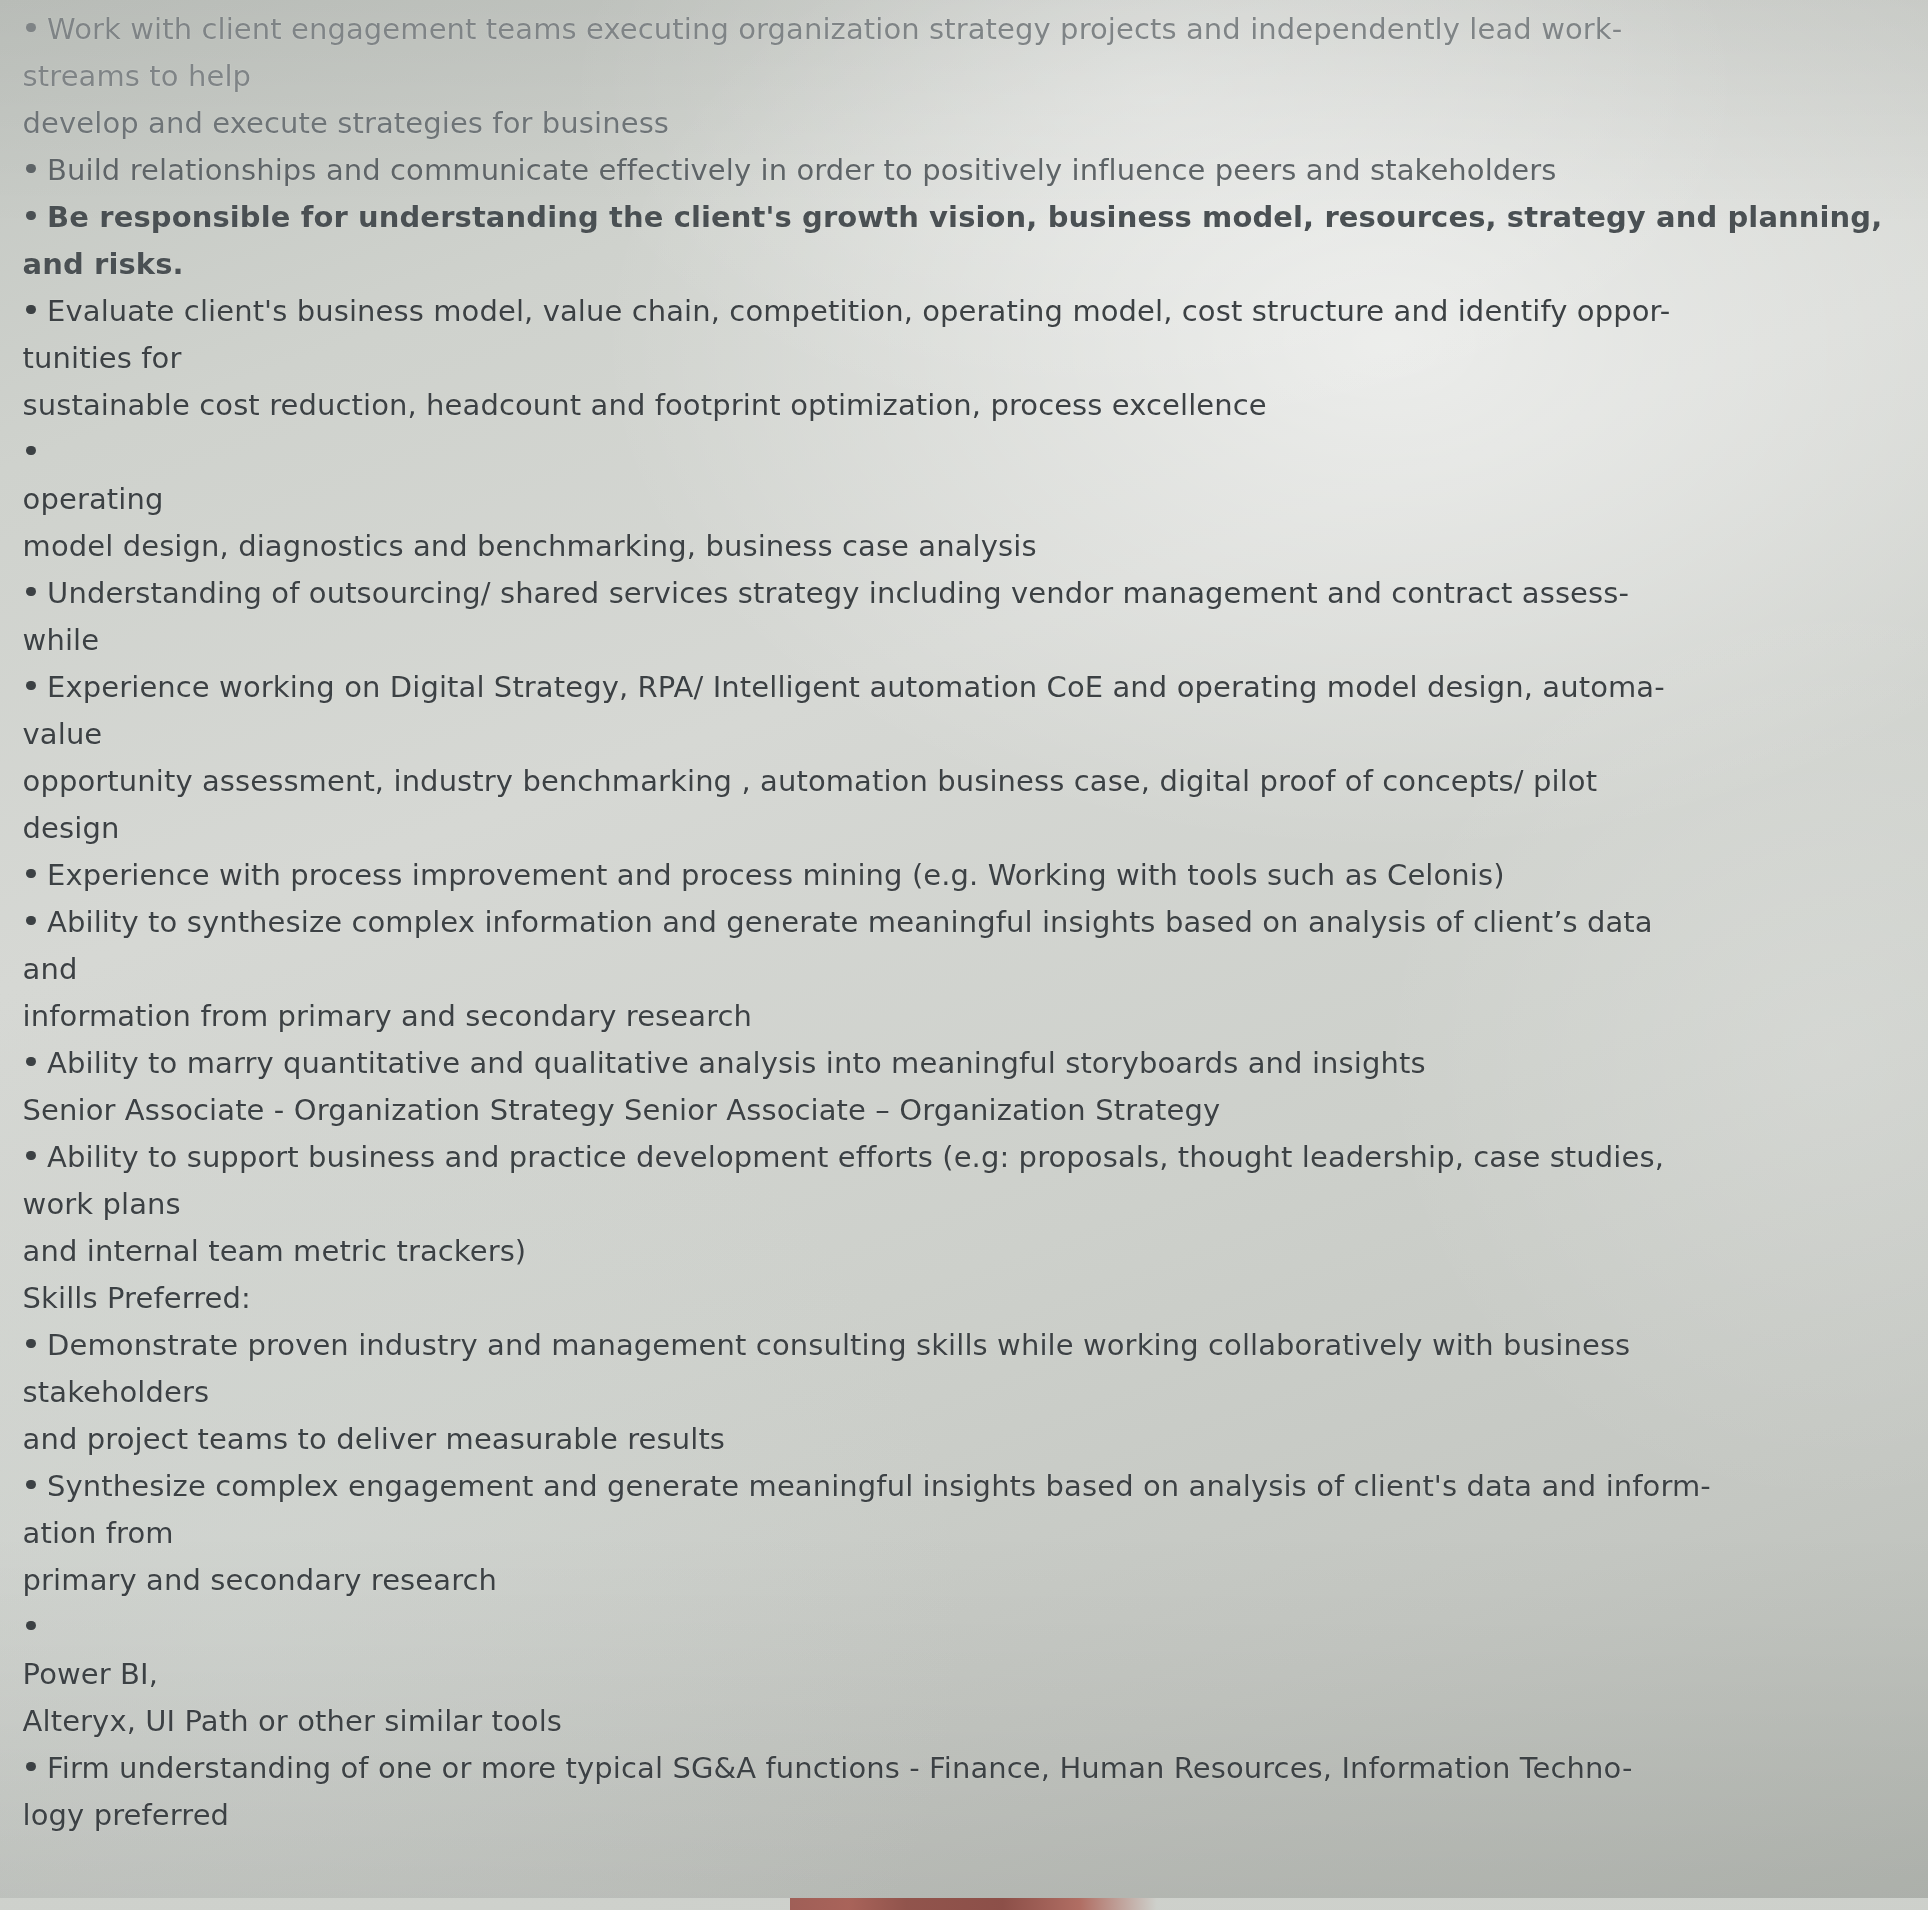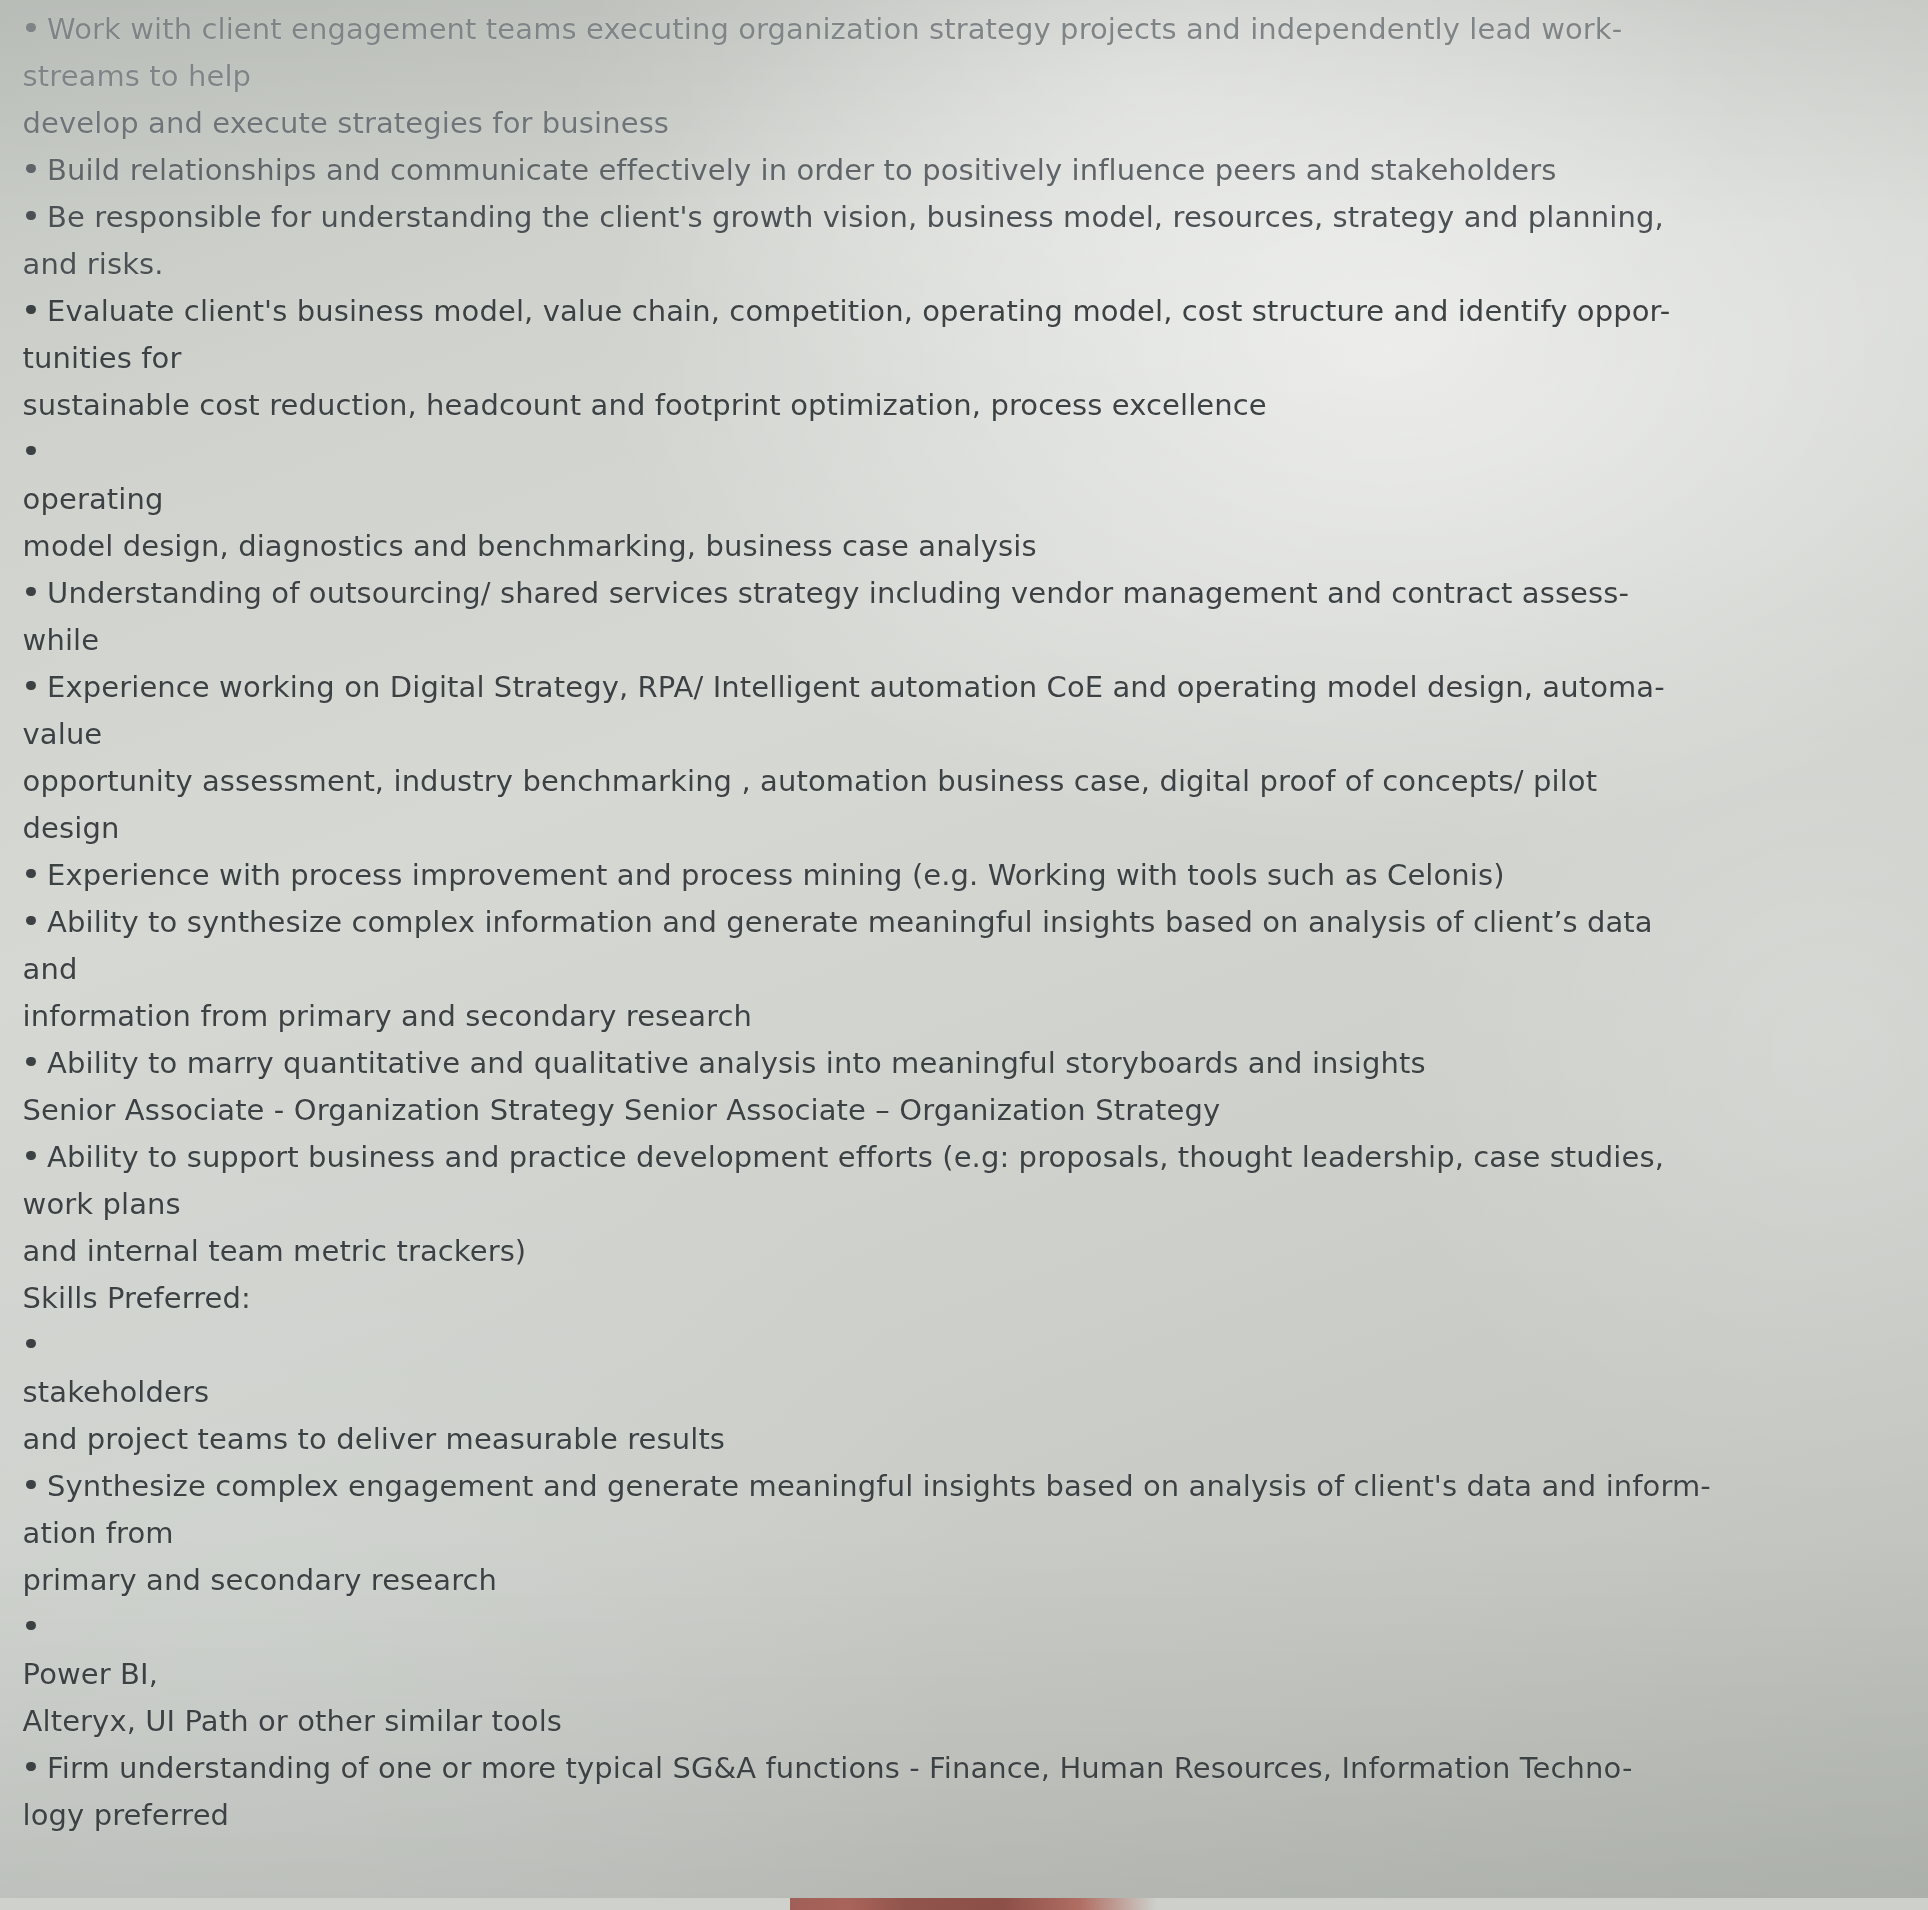--- a/index.html
+++ b/index.html
@@ -50,21 +50,21 @@
     color: #3c4144;
     white-space: pre-wrap;
     letter-spacing: 0.1px;
     text-shadow: 0 0 1.1px rgba(255,255,255,0.55);
   }
 
   
   .line.faded-1 { color: #7f8486; }
   .line.faded-2 { color: #6e7477; }
   .line.faded-3 { color: #5e6467; }
-  .line.dim     { color: #4a5053; }
+  .line.dim     { color: #4a5053; font-weight: bold; }
 
   .bullet-line {
     position: relative;
     padding-left: 0;
   }
   .bullet-line .bdot {
     display: inline-block;
     width: 9.4px;
     height: 9.4px;
     border-radius: 50%;
@@ -116,21 +116,21 @@
       <div class="line bullet-line"><span class="bdot"></span><span>Experience with process improvement and process mining (e.g. Working with tools such as Celonis)</span></div>
       <div class="line bullet-line"><span class="bdot"></span><span>Ability to synthesize complex information and generate meaningful insights based on analysis of client’s data</span></div>
       <div class="line"><span>and</span></div>
       <div class="line"><span>information from primary and secondary research</span></div>
       <div class="line bullet-line"><span class="bdot"></span><span>Ability to marry quantitative and qualitative analysis into meaningful storyboards and insights</span></div>
       <div class="line"><span>Senior Associate - Organization Strategy Senior Associate – Organization Strategy</span></div>
       <div class="line bullet-line"><span class="bdot"></span><span>Ability to support business and practice development efforts (e.g: proposals, thought leadership, case studies,</span></div>
       <div class="line"><span>work plans</span></div>
       <div class="line"><span>and internal team metric trackers)</span></div>
       <div class="line"><span>Skills Preferred:</span></div>
-      <div class="line bullet-line"><span class="bdot"></span></div>
+      <div class="line bullet-line"><span class="bdot"></span><span>Demonstrate proven industry and management consulting skills while working collaboratively with business</span></div>
       <div class="line"><span>stakeholders</span></div>
       <div class="line"><span>and project teams to deliver measurable results</span></div>
       <div class="line bullet-line"><span class="bdot"></span><span>Synthesize complex engagement and generate meaningful insights based on analysis of client's data and inform-</span></div>
       <div class="line"><span>ation from</span></div>
       <div class="line"><span>primary and secondary research</span></div>
       <div class="line bullet-line"><span class="bdot"></span></div>
       <div class="line"><span>Power BI,</span></div>
       <div class="line"><span>Alteryx, UI Path or other similar tools</span></div>
       <div class="line bullet-line"><span class="bdot"></span><span>Firm understanding of one or more typical SG&amp;A functions - Finance, Human Resources, Information Techno-</span></div>
       <div class="line"><span>logy preferred</span></div>

